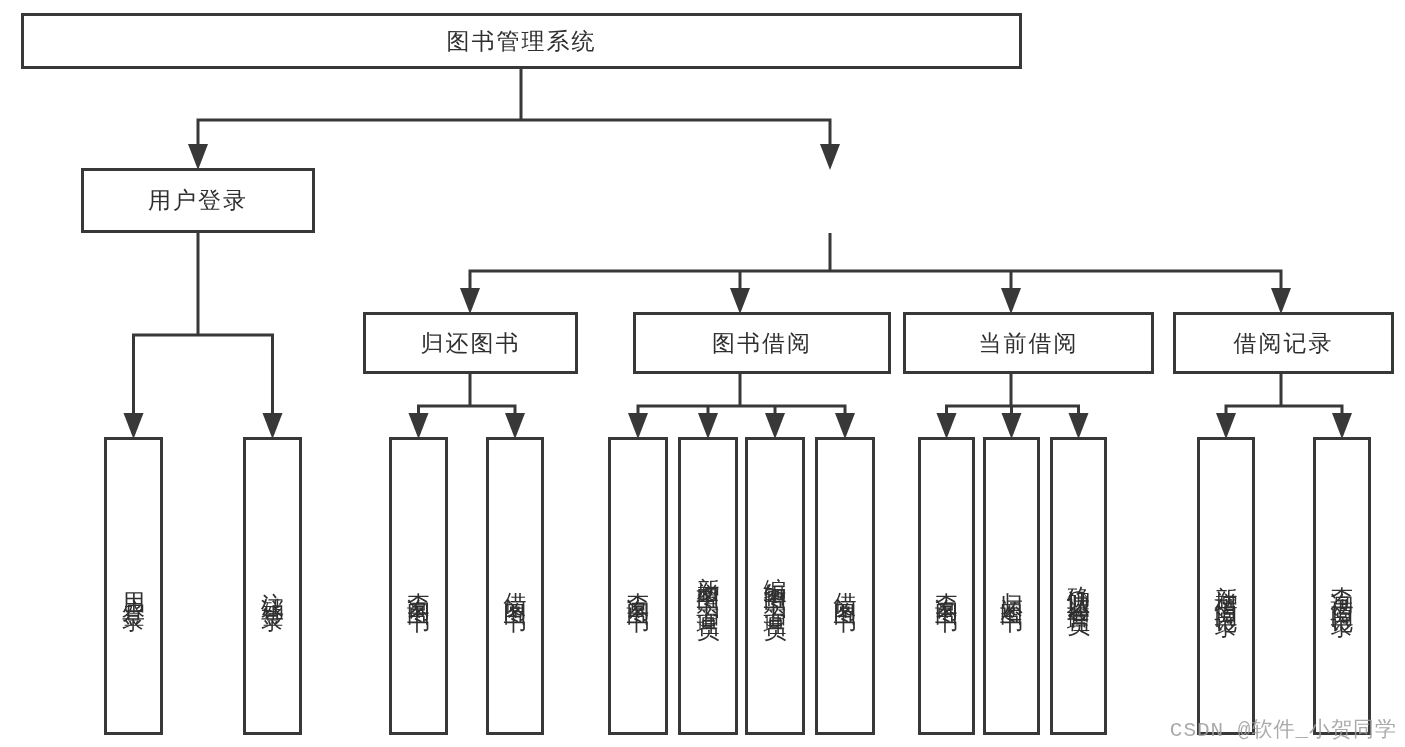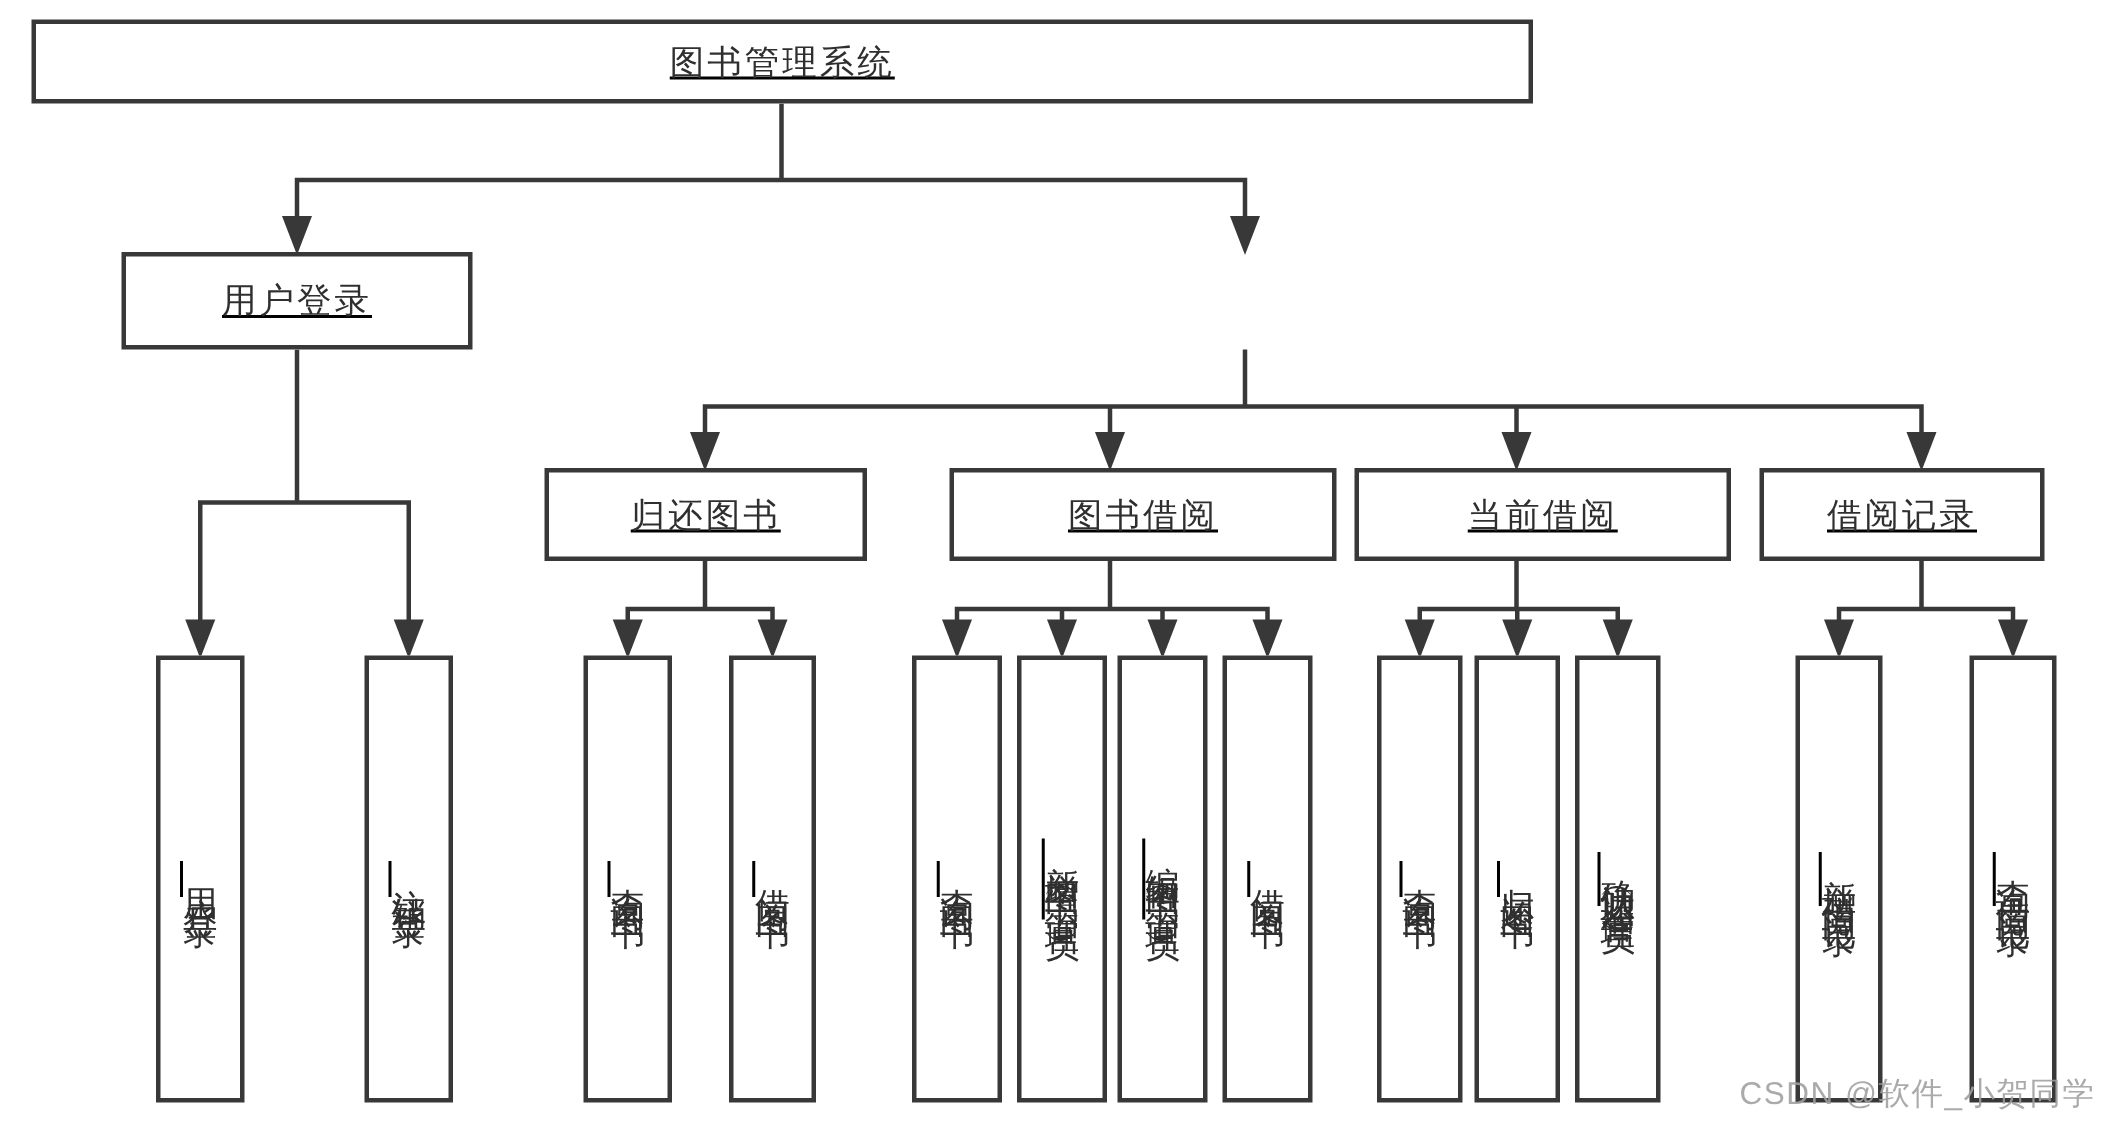--- a/index.html
+++ b/index.html
@@ -18,21 +18,20 @@
     pointer-events: none;
   }
   .box {
     position: absolute;
     box-sizing: border-box;
     border: 3px solid #383838;
     background: #ffffff;
     display: flex;
     align-items: center;
     justify-content: center;
-    text-decoration: underline;
   }
   .box .hlabel {
     font-size: 23px;
     letter-spacing: 2px;
     color: #2f2f2f;
     white-space: nowrap;
   }
   .leaf .vlabel {
     writing-mode: vertical-rl;
     text-orientation: mixed;
@@ -44,20 +43,21 @@
   }
   .watermark {
     position: absolute;
     right: 8px;
     bottom: 4px;
     font-size: 21px;
     letter-spacing: 1px;
     color: rgba(158,158,158,0.88);
     white-space: nowrap;
     z-index: 5;
+    font-family: Liberation Mono, monospace;
   }
 </style>
 </head>
 <body>
 
 <div class="canvas">
 
   <svg class="connectors" viewBox="0 0 1405 747" xmlns="http://www.w3.org/2000/svg">
     <g stroke="#383838" stroke-width="3" fill="none">
       <g>
@@ -115,21 +115,21 @@
 
   <div class="box" style="left:363px; top:312px; width:215px; height:62px;">
     <span class="hlabel">归还图书</span>
   </div>
   <div class="box" style="left:633px; top:312px; width:258px; height:62px;text-align:center;">
     <span class="hlabel">图书借阅</span>
   </div>
   <div class="box" style="left:903px; top:312px; width:251px; height:62px;">
     <span class="hlabel">当前借阅</span>
   </div>
-  <div class="box" style="left:1173px; top:312px; width:190px; height:62px;">
+  <div class="box" style="left:1173px; top:312px; width:221px; height:62px;">
     <span class="hlabel">借阅记录</span>
   </div>
 
   <div class="box leaf" style="left:104px; top:437px; width:59px; height:298px;">
     <span class="vlabel">用户登录</span>
   </div>
   <div class="box leaf" style="left:243px; top:437px; width:59px; height:298px;">
     <span class="vlabel">注销登录</span>
   </div>
 

